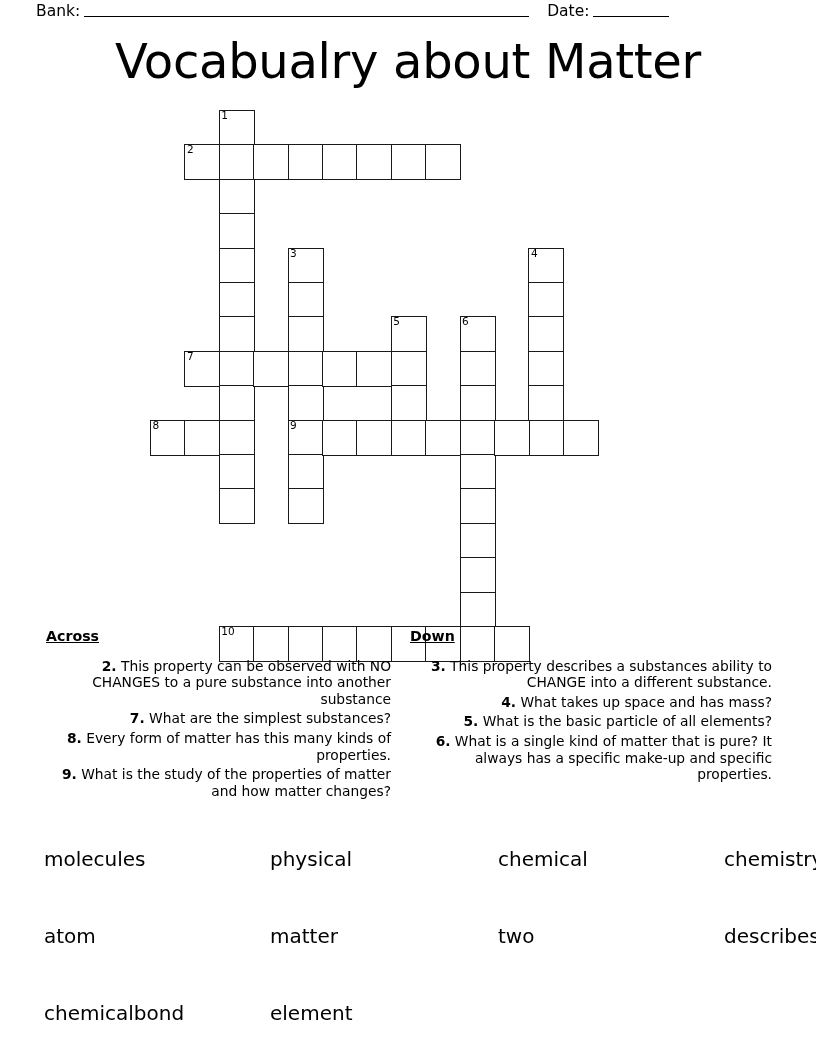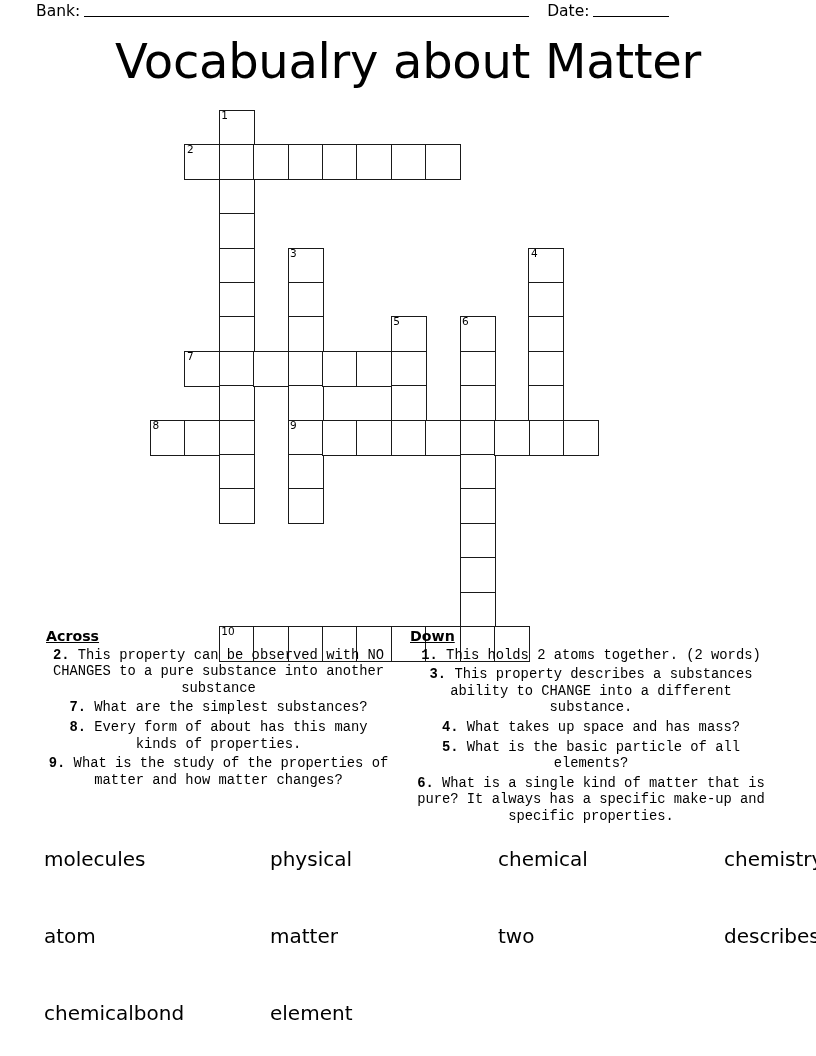--- a/index.html
+++ b/index.html
@@ -82,27 +82,26 @@
     top: 0;
     font-size: 13.8px;
     line-height: 16.6px;
   }
   .clue-col.across { left: 46px; width: 345px; }
   .clue-col.down   { left: 410px; width: 362px; }
   .clue-heading {
     font-weight: bold;
     font-size: 14.2px;
     text-decoration: underline;
-    margin-bottom: 3px;
+    margin-bottom: 13px;
     display: block;
   }
   .clue-item {
     margin-bottom: 3px;
-    text-align: center;
-    font-family: Liberation Mono, monospace;
+    text-align: right;
   }
   .clue-num { font-weight: bold; }
 
   
   .wordbank-area {
     position: absolute;
     left: 44px; top: 845px;
     width: 730px;
   }
   .wordbank-heading {
@@ -223,28 +222,27 @@
     <div class="xw-cell" style="left: 459.6px; top: 626px; width: 36px; height: 36px;"></div>
     <div class="xw-cell" style="left: 494px; top: 626px; width: 36px; height: 36px;"></div>
   </div>
 
 <div class="clues-area">
   <div class="clue-col across">
     <span class="clue-heading">Across</span>
     <div id="across-clue-list">
         <div class="clue-item"><span class="clue-num">2.</span><span> This property can be observed with NO CHANGES to a pure substance into another substance</span></div>
         <div class="clue-item"><span class="clue-num">7.</span><span> What are the simplest substances?</span></div>
-        <div class="clue-item"><span class="clue-num">8.</span><span> Every form of about has this many kinds of properties.</span></div>
+        <div class="clue-item"><span class="clue-num">8.</span><span> Every form of matter has this many kinds of properties.</span></div>
         <div class="clue-item"><span class="clue-num">9.</span><span> What is the study of the properties of matter and how matter changes?</span></div>
       </div>
   </div>
   <div class="clue-col down">
     <span class="clue-heading">Down</span>
     <div id="down-clue-list">
-        <div class="clue-item"><span class="clue-num">1.</span><span> This holds 2 atoms together. (2 words)</span></div>
         <div class="clue-item"><span class="clue-num">3.</span><span> This property describes a substances ability to CHANGE into a different substance.</span></div>
         <div class="clue-item"><span class="clue-num">4.</span><span> What takes up space and has mass?</span></div>
         <div class="clue-item"><span class="clue-num">5.</span><span> What is the basic particle of all elements?</span></div>
         <div class="clue-item"><span class="clue-num">6.</span><span> What is a single kind of matter that is pure? It always has a specific make-up and specific properties.</span></div>
       </div>
   </div>
 </div>
 
 <div class="wordbank-area">
   <div class="wordbank-grid" id="wordbank-grid">

